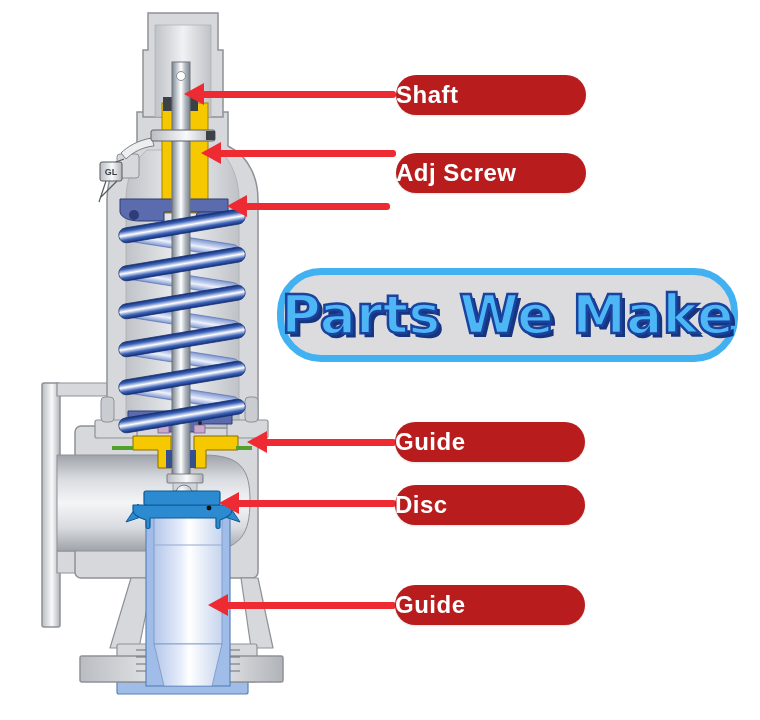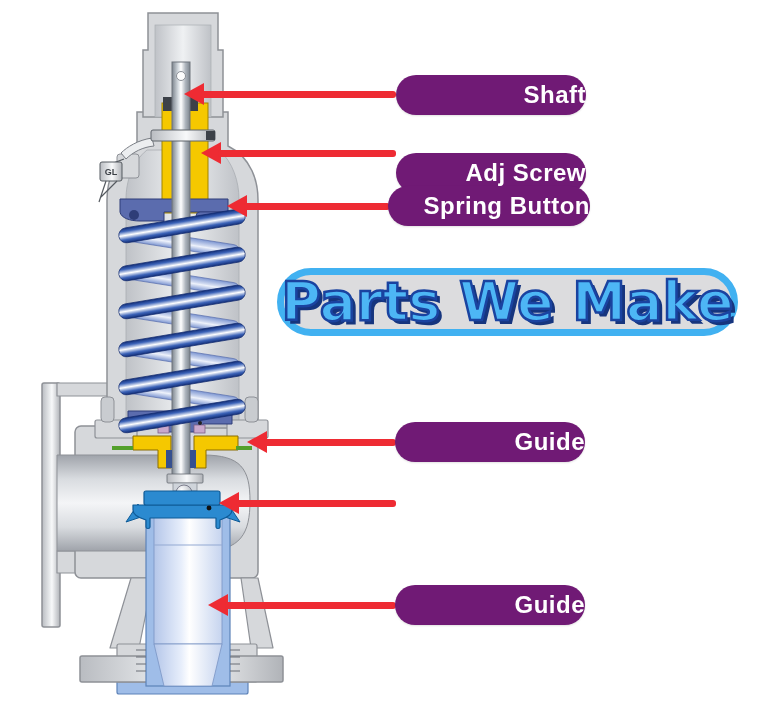--- a/index.html
+++ b/index.html
@@ -7,41 +7,41 @@
     width:760px;height:720px;position:relative;overflow:hidden;
     background:#ffffff;
     font-family:"Liberation Sans", sans-serif;
   }
   .stage{position:absolute;inset:0;width:760px;height:720px;}
   svg.valve{position:absolute;left:0;top:0;}
 
   
   .pill{
     position:absolute;height:40px;border-radius:20px;
-    background:#701a75;color:#ffffff;
-    display:flex;align-items:center;justify-content:flex-end;
+    background:#b91c1c;color:#ffffff;
+    display:flex;align-items:center;justify-content:flex-start;
     font-weight:bold;font-size:24px;letter-spacing:.5px;
     box-shadow:0 1px 2px rgba(0,0,0,.12);
   }
 
   
   .arrow{position:absolute;height:22px;}
   .arrow .head{
     position:absolute;left:0;top:0;width:0;height:0;
     border-top:11px solid transparent;border-bottom:11px solid transparent;
     border-right:20px solid #ee2b33;
   }
   .arrow .line{
     position:absolute;left:17px;right:0;top:7.5px;height:7px;
     background:#ee2b33;border-radius:3px;
   }
 
   
   .title-pill{
-    position:absolute;left:277px;top:268px;width:461px;height:68px;
+    position:absolute;left:277px;top:268px;width:461px;height:94px;
     background:#dcdcde;border:7px solid #41b1f1;border-radius:44px;
     box-sizing:border-box;
     display:flex;align-items:center;justify-content:center;
   }
   .title-text{
     font-family:"DejaVu Sans", sans-serif;
     font-weight:bold;font-size:54px;line-height:1;
     color:#4db6f5;
     -webkit-text-stroke:2.5px #1a43a0;
     text-shadow:4px 4px 0 #16357e;
@@ -245,25 +245,25 @@
       <span class="head"></span>
       <span class="line"></span>
     </div>
 
   <div class="pill" style="left:396px;top:75px;width:190px;">
       <span>Shaft</span>
     </div>
   <div class="pill" style="left:396px;top:133px;width:190px;margin-top:20px;">
       <span>Adj Screw</span>
     </div>
-  <div class="pill" style="left:388px;top:186px;width:202px;">
-      <span>Spring Button</span>
-    </div>
   <div class="pill" style="left:395px;top:422px;width:190px;">
       <span>Guide</span>
+    </div>
+  <div class="pill" style="left:395px;top:485px;width:190px;">
+      <span>Disc</span>
     </div>
   <div class="pill" style="left:395px;top:585px;width:190px;">
       <span>Guide</span>
     </div>
 
   <div class="title-pill">
     <span class="title-text">Parts We Make</span>
   </div>
 
 </div>

